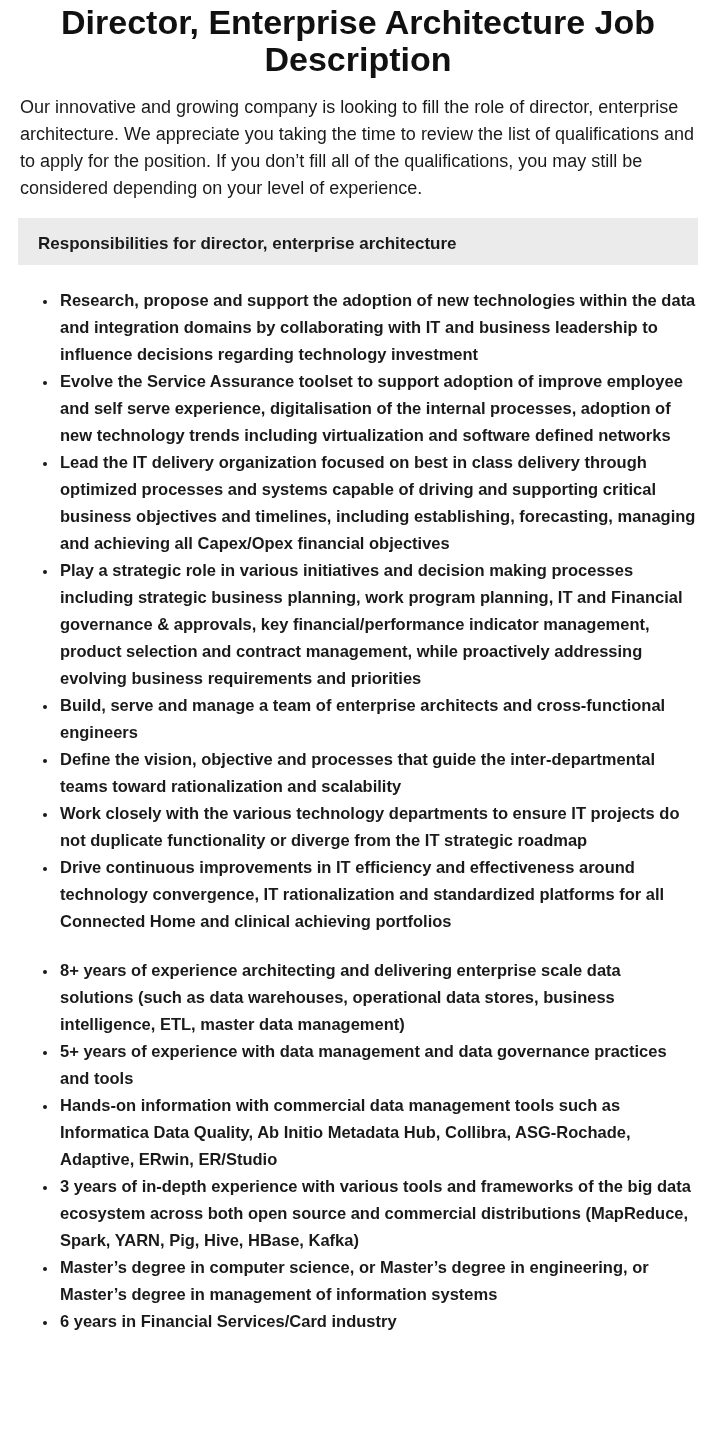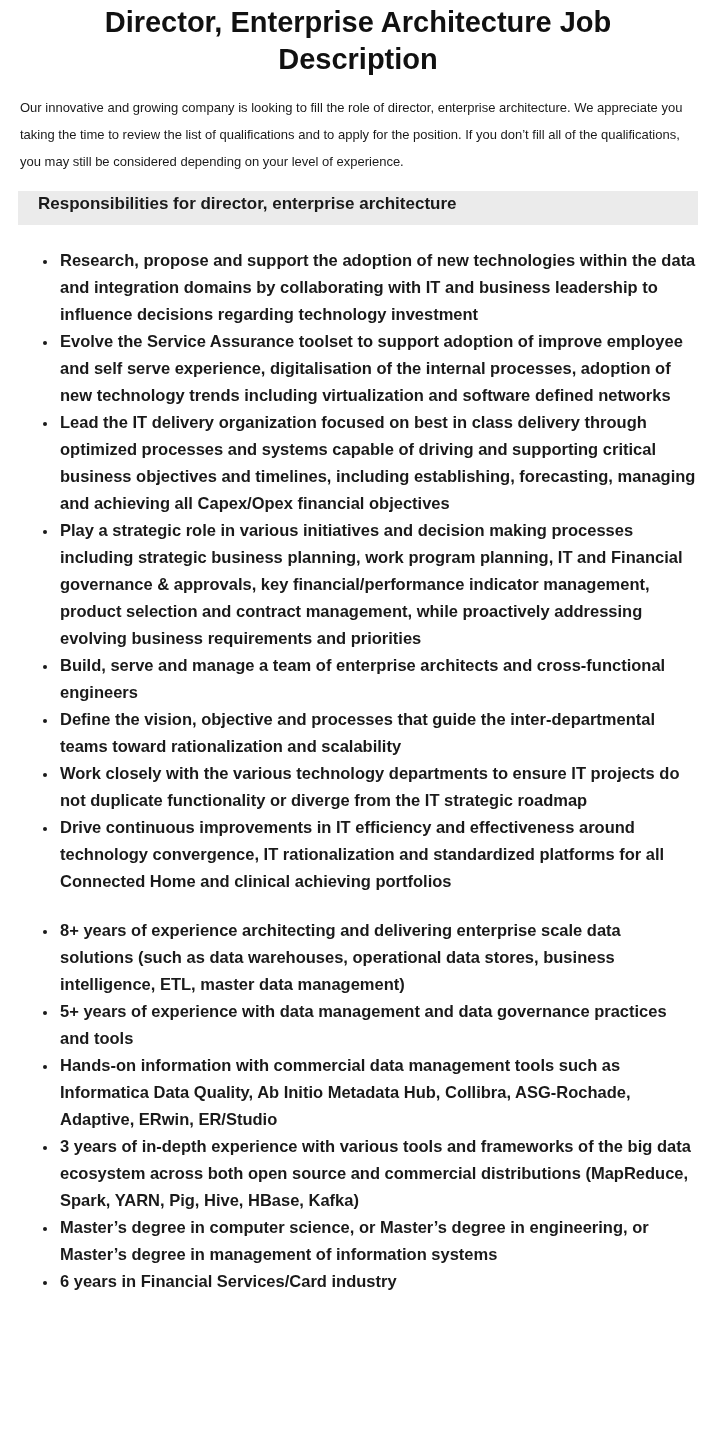--- a/index.html
+++ b/index.html
@@ -15,38 +15,38 @@
     overflow: hidden;
   }
   .page {
     box-sizing: border-box;
     width: 720px;
     padding: 4px 22px 0 18px;
   }
   .doc-title {
     margin: 0;
     padding: 0 30px;
-    font-size: 29px;
+    font-size: 34px;
     line-height: 37px;
     font-weight: 700;
     text-align: center;
     color: #111111;
   }
   .intro {
     margin: 16px 2px 0 2px;
-    font-size: 13px;
+    font-size: 18px;
     line-height: 27px;
   }
   .section-heading {
     margin-top: 16px;
     background: #ebebeb;
     font-size: 17px;
     line-height: 18px;
     font-weight: 700;
-    padding: 4px 18px 12px 20px;
+    padding: 17px 18px 12px 20px;
     color: #1a1a1a;
   }
   .bullet-list {
     margin: 22px 0 0 0;
     padding: 0 0 0 40px;
     font-size: 16.5px;
     line-height: 27px;
     font-weight: bold;
   }
   .bullet-list li {

